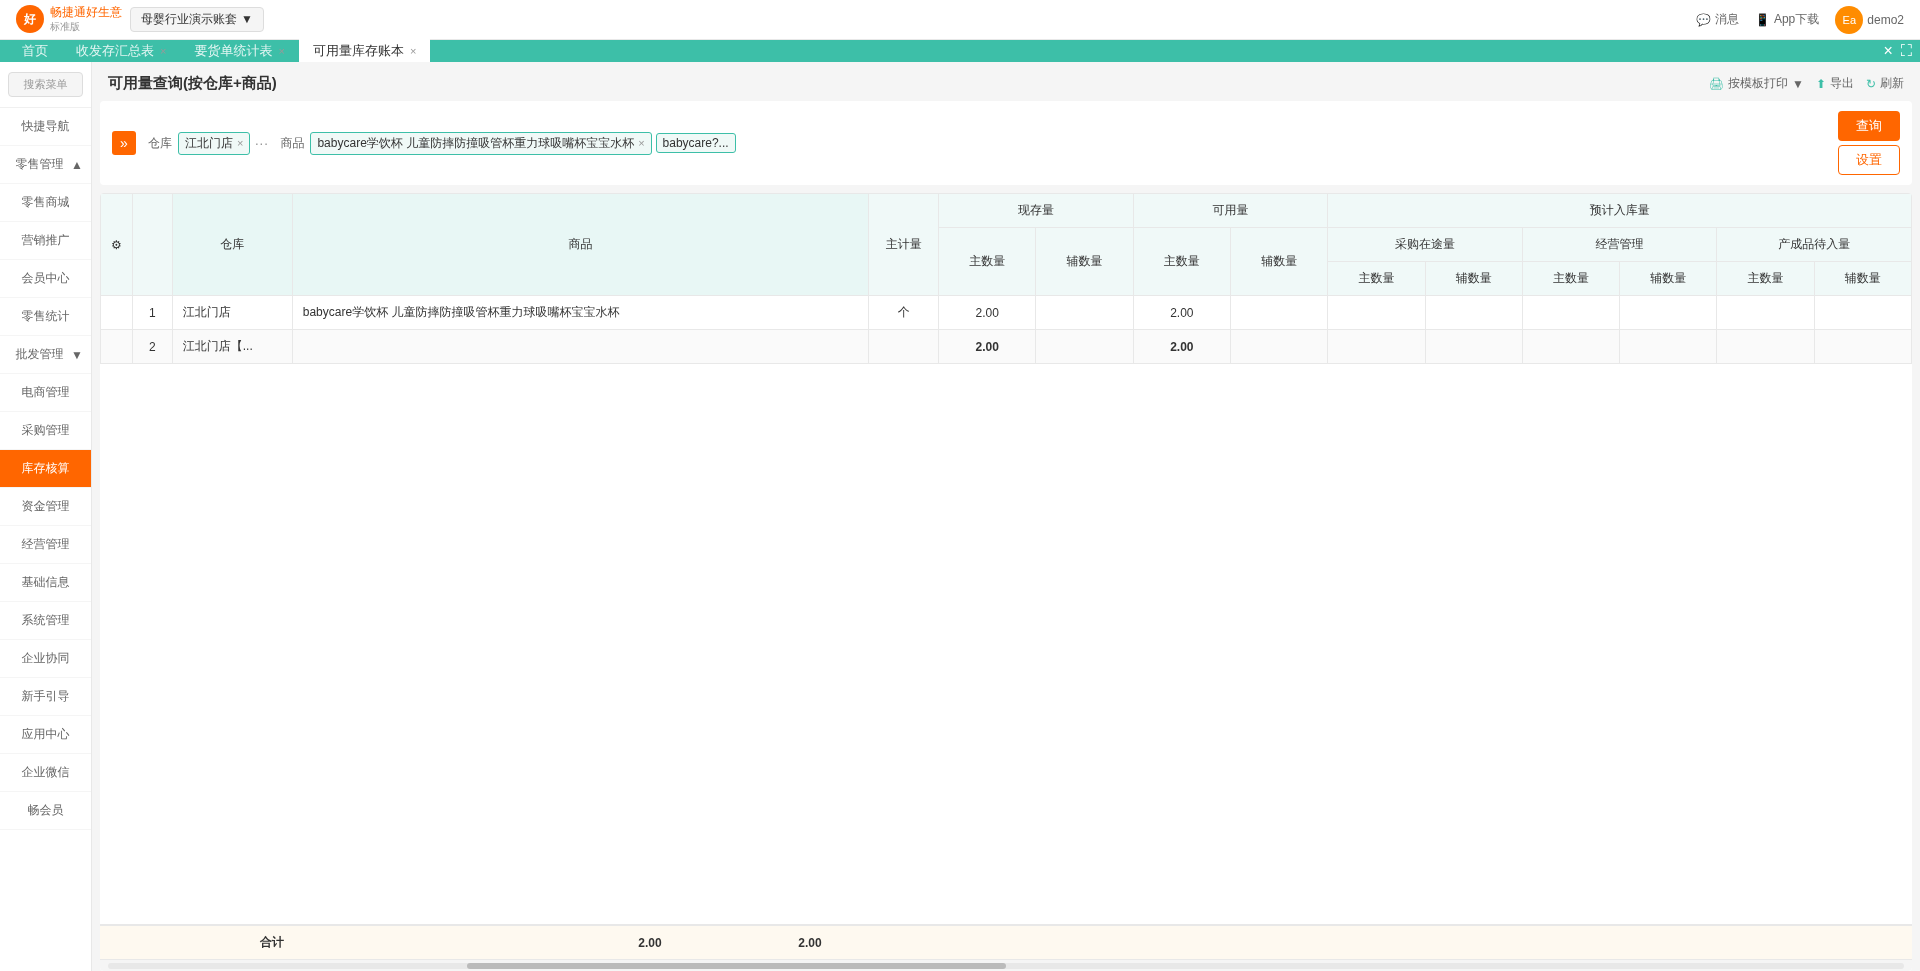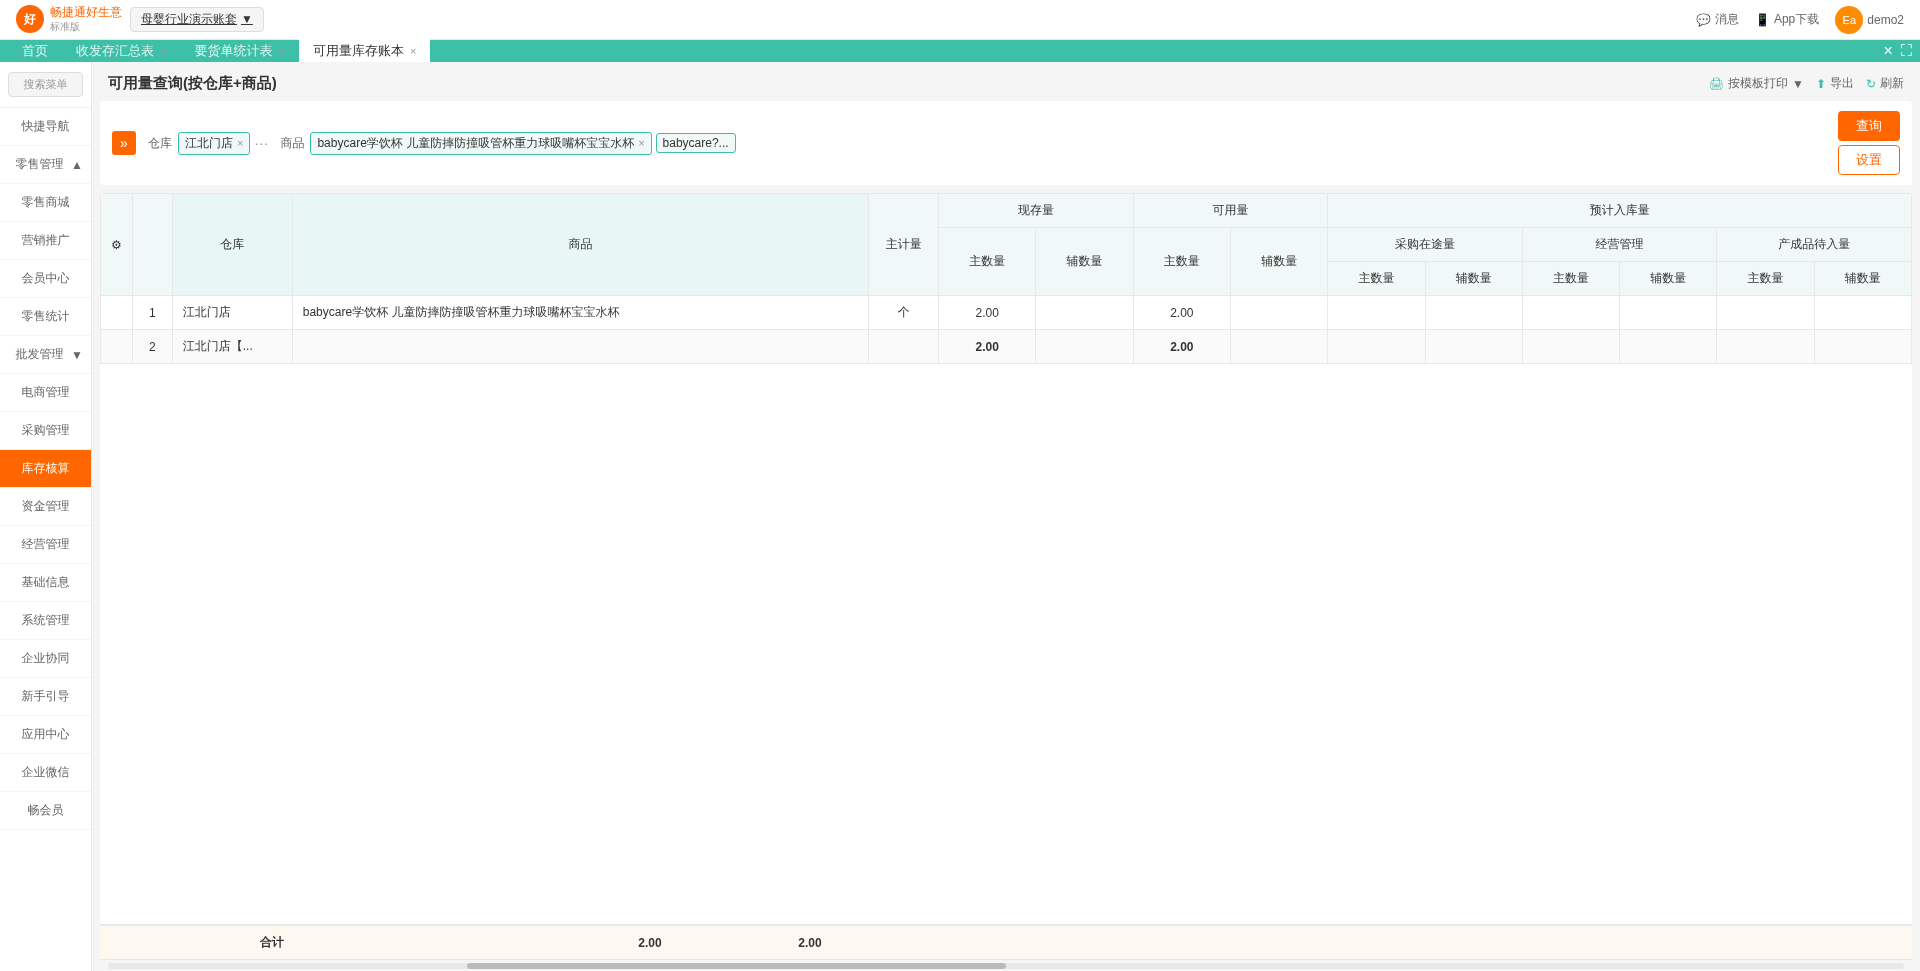--- a/index.html
+++ b/index.html
@@ -14,21 +14,21 @@
       justify-content: space-between;
       padding: 0 16px;
       border-bottom: 1px solid #e8e8e8;
       flex-shrink: 0;
     }
     .top-bar-left { display: flex; align-items: center; gap: 8px; }
     .logo-area { display: flex; align-items: center; gap: 6px; }
     .logo-icon { width: 28px; height: 28px; background: #ff6600; border-radius: 50%; display: flex; align-items: center; justify-content: center; color: white; font-size: 12px; font-weight: bold; }
     .logo-text { font-size: 12px; color: #ff6600; line-height: 1.2; }
     .logo-sub { font-size: 10px; color: #999; }
-    .industry-selector { display: flex; align-items: center; gap: 4px; background: #f5f5f5; border: 1px solid #ddd; border-radius: 4px; padding: 3px 10px; cursor: pointer; font-size: 12px; color: #333; min-width: 120px; text-decoration: underline; }
+    .industry-selector { display: flex; align-items: center; gap: 4px; background: #f5f5f5; border: 1px solid #ddd; border-radius: 4px; padding: 3px 10px; cursor: pointer; font-size: 12px; color: #333; min-width: 120px; }
     .top-bar-right { display: flex; align-items: center; gap: 16px; font-size: 12px; color: #666; }
     .top-bar-btn { display: flex; align-items: center; gap: 4px; cursor: pointer; }
     .user-avatar { width: 28px; height: 28px; border-radius: 50%; background: #ff8c00; display: flex; align-items: center; justify-content: center; color: white; font-size: 11px; }
 
     
     .tab-bar {
       height: 22px;
       background: #3dbfa8;
       display: flex;
       align-items: center;

